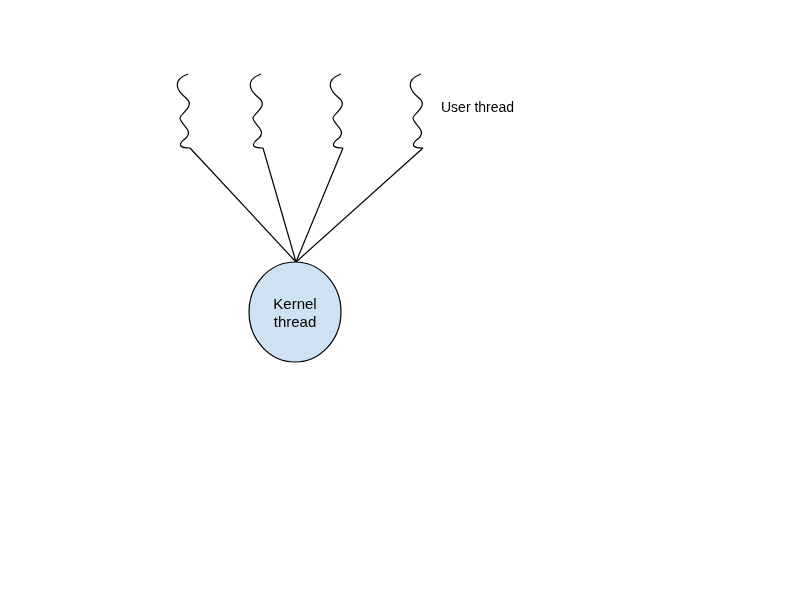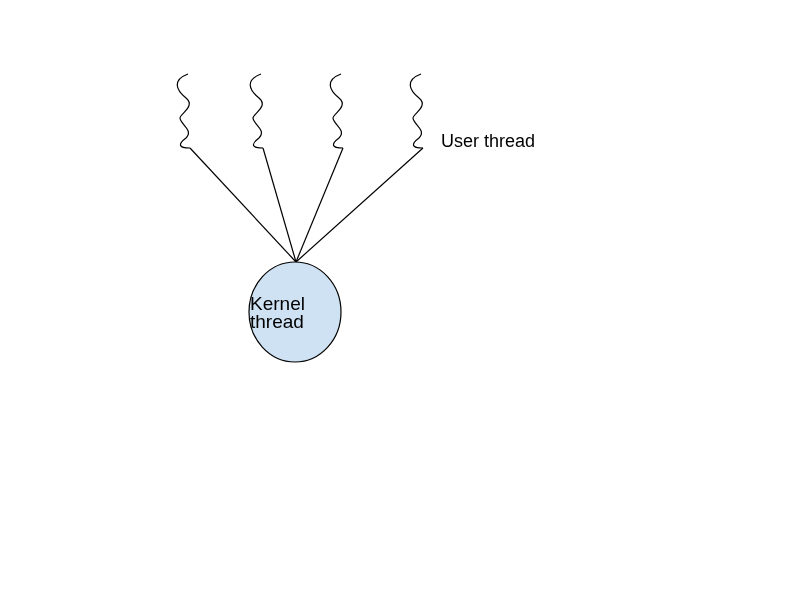--- a/index.html
+++ b/index.html
@@ -1,20 +1,20 @@
 <!DOCTYPE html>
 <html><head>
 <meta charset="utf-8">
 <style>
   html, body { margin: 0; padding: 0; background: #ffffff; }
   body { width: 800px; height: 600px; position: relative; overflow: hidden; font-family: "Liberation Sans", sans-serif; }
   svg { position: absolute; left: 0; top: 0; }
   .label { position: absolute; color: #000; }
-  .user-label { left: 441px; top: 99px; font-size: 18px; margin-top: 32px; }
-  .kernel-label { left: 250px; top: 295px; width: 90px; text-align: left; font-size: 19px; line-height: 18px; }
+  .user-label { left: 441px; top: 99px; font-size: 14px; }
+  .kernel-label { left: 250px; top: 295px; width: 90px; text-align: center; font-size: 15px; line-height: 18px; }
 </style>
 </head>
 <body>
 
 <svg width="800" height="600" viewBox="0 0 800 600">
   <g fill="none" stroke="#000" stroke-width="1.2">
 
     <path d="M188,74 C172,80 176,90 186,98 C196,106 180,114 180,118 C180,124 194,130 186,138 C178,144 178,148 190,148"></path>
 
     <path d="M261,74 C245,80 249,90 259,98 C269,106 253,114 253,118 C253,124 267,130 259,138 C251,144 251,148 263,148"></path>

